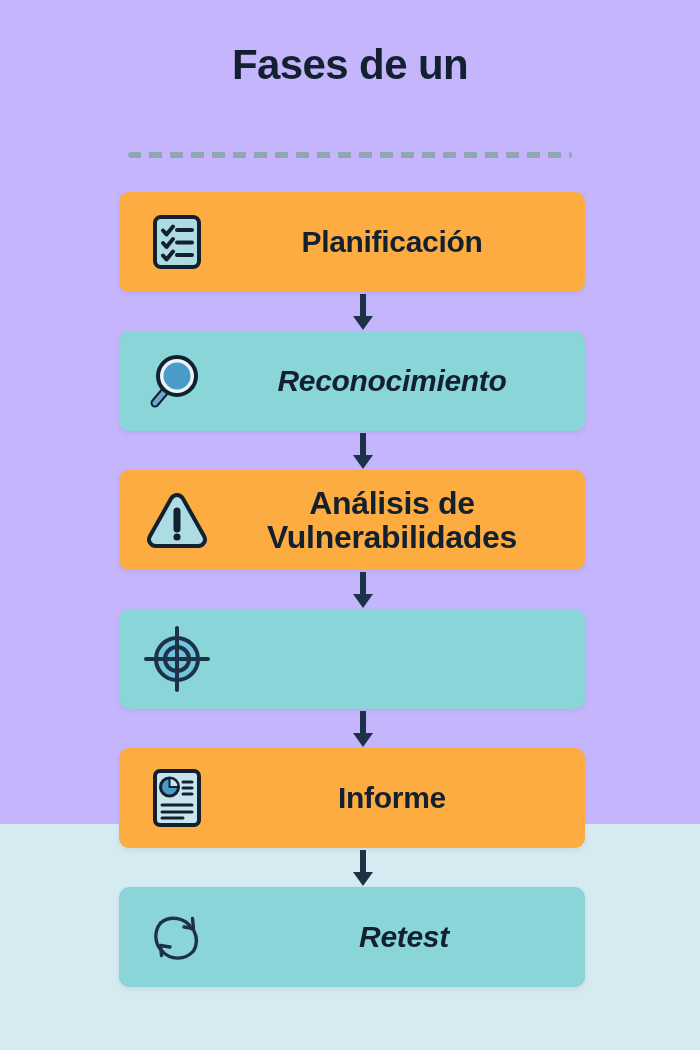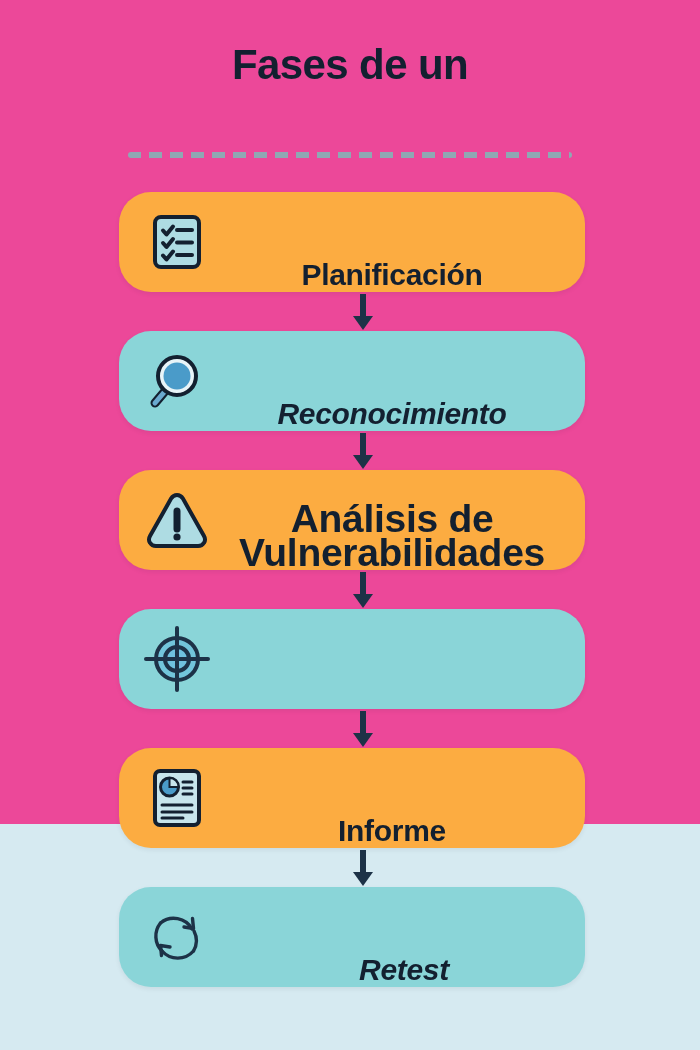--- a/index.html
+++ b/index.html
@@ -11,21 +11,21 @@
     height: 1050px;
     overflow: hidden;
     font-family: "Liberation Sans", sans-serif;
     background: #d6eaf1;
   }
 
   .infographic {
     position: relative;
     width: 700px;
     height: 824px;
-    background: #ec4899;
+    background: #c4b5fd;
     box-sizing: border-box;
   }
 
   
   .title-block {
     position: absolute;
     left: 0;
     top: 38px;
     width: 700px;
     text-align: center;
@@ -64,24 +64,24 @@
     position: absolute;
     left: 119px;
     top: 192px;
     width: 466px;
   }
 
   .step {
     position: relative;
     width: 466px;
     height: 100px;
-    border-radius: 32px;
+    border-radius: 10px;
     box-sizing: border-box;
     display: flex;
-    align-items: flex-end;
+    align-items: center;
     margin-bottom: 39px;
     box-shadow: 0 2px 5px rgba(19,32,48,0.07);
   }
   .step:last-of-type { margin-bottom: 8px; gap: 24px; }
 
   .step.orange { background: #fcac41; }
   .step.teal   { background: #8ad5d8; font-style: italic; }
 
   .step-icon {
     width: 106px;
@@ -100,21 +100,21 @@
     padding-right: 26px;
     text-align: center;
     font-family: "Liberation Sans", sans-serif;
     font-weight: 700;
     font-size: 30px;
     line-height: 34px;
     letter-spacing: -0.3px;
     color: #132030;
     white-space: pre-line;
   }
-  .step-label.two-line { font-size: 39px; line-height: 34px; }
+  .step-label.two-line { font-size: 32px; line-height: 34px; }
 
   
   .arrow {
     position: absolute;
     left: 233px;
     width: 22px;
     height: 40px;
     pointer-events: none;
   }
   .arrow svg { display: block; }

